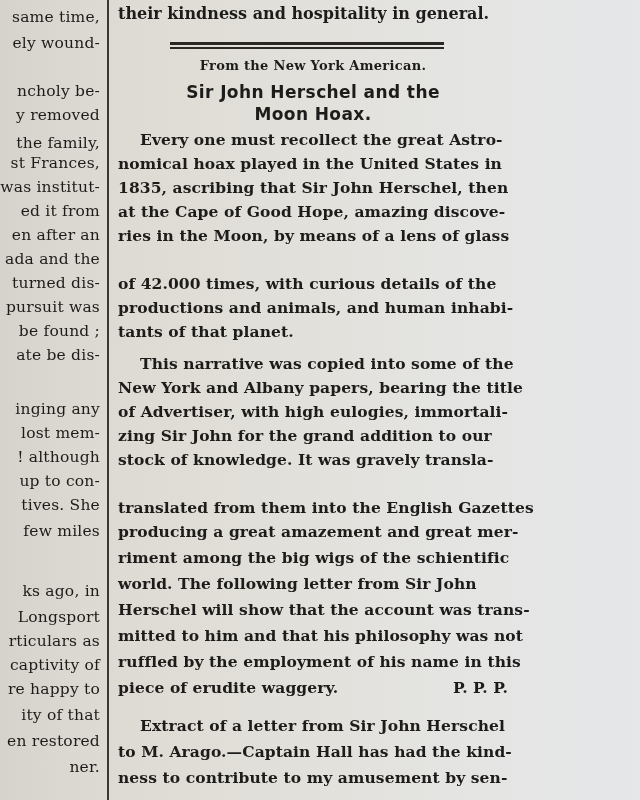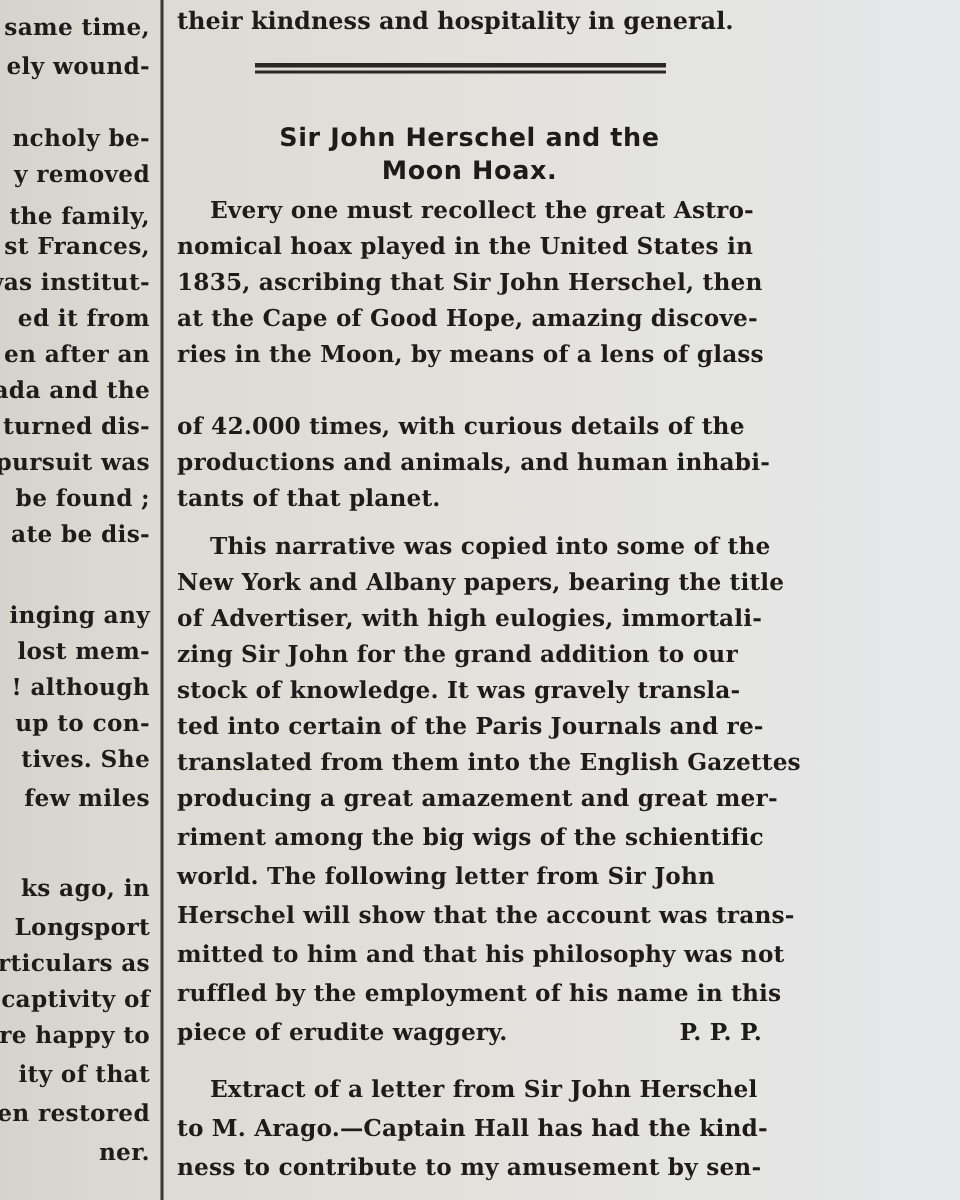--- a/index.html
+++ b/index.html
@@ -8,21 +8,21 @@
     background: linear-gradient(90deg, #d6d3cc 0%, #dddad3 15%, #e2e0da 45%, #e4e4e2 70%, #e6e7e9 100%);
     font-family: "DejaVu Serif", "Liberation Serif", serif;
     color:#1e1c1a;
   }
   .page { position:absolute; inset:0; }
   .col-left {
     position:absolute; left:0; top:0; width:104px; height:800px; overflow:hidden;
   }
   .col-left .line {
     position:absolute; right:4px; white-space:nowrap;
-    font-size:15.5px; font-weight:bold; letter-spacing:0.2px;
+    font-size:15.5px; font-weight:normal; letter-spacing:0.2px;
   }
   .col-rule {
     position:absolute; left:107px; top:0; width:2px; height:800px; background:#3a3632;
   }
   .col-main {
     position:absolute; left:118px; top:0; width:400px; height:692px;
   }
   .top-line { position:absolute; left:0; top:4px; font-size:16px; font-weight:bold; white-space:nowrap; }
   .double-rule { position:absolute; left:52px; top:42px; width:274px; height:7px; }
   .double-rule .r1 { height:3px; background:#2a2725; }
@@ -78,38 +78,38 @@
   <div class="col-rule"></div>
 
   <div class="col-main">
     <div class="top-line">their kindness and hospitality in general.</div>
 
     <div class="double-rule">
       <div class="r1"></div>
         <div class="r2"></div>
     </div>
 
+    <div class="source">From the New York American.</div>
     <div class="headline hl1">Sir John Herschel and the</div>
     <div class="headline hl2">Moon Hoax.</div>
 
     <div class="body-line indent" style="top:130px">Every one must recollect the great Astro-</div>
     <div class="body-line" style="top:154px">nomical hoax played in the United States in</div>
     <div class="body-line" style="top:178px">1835, ascribing that Sir John Herschel, then</div>
     <div class="body-line" style="top:202px">at the Cape of Good Hope, amazing discove-</div>
     <div class="body-line" style="top:226px">ries in the Moon, by means of a lens of glass</div>
     <div class="body-line" style="top:274px">of 42.000 times, with curious details of the</div>
     <div class="body-line" style="top:298px">productions and animals, and human inhabi-</div>
     <div class="body-line" style="top:322px">tants of that planet.</div>
 
     <div class="body-line indent" style="top:354px">This narrative was copied into some of the</div>
     <div class="body-line" style="top:378px">New York and Albany papers, bearing the title</div>
     <div class="body-line" style="top:402px">of Advertiser, with high eulogies, immortali-</div>
     <div class="body-line" style="top:426px">zing Sir John for the grand addition to our</div>
     <div class="body-line" style="top:450px">stock of knowledge. It was gravely transla-</div>
-    <div class="body-line" style="top:474px">ted into certain of the Paris Journals and re-</div>
     <div class="body-line" style="top:498px">translated from them into the English Gazettes</div>
     <div class="body-line" style="top:522px">producing a great amazement and great mer-</div>
     <div class="body-line" style="top:548px">riment among the big wigs of the schientific</div>
     <div class="body-line" style="top:574px">world. The following letter from Sir John</div>
     <div class="body-line" style="top:600px">Herschel will show that the account was trans-</div>
     <div class="body-line" style="top:626px">mitted to him and that his philosophy was not</div>
     <div class="body-line" style="top:652px">ruffled by the employment of his name in this</div>
     <div class="body-line" style="top:678px">
       <span>piece of erudite waggery.</span>
       <span class="sig">P. P. P.</span>

